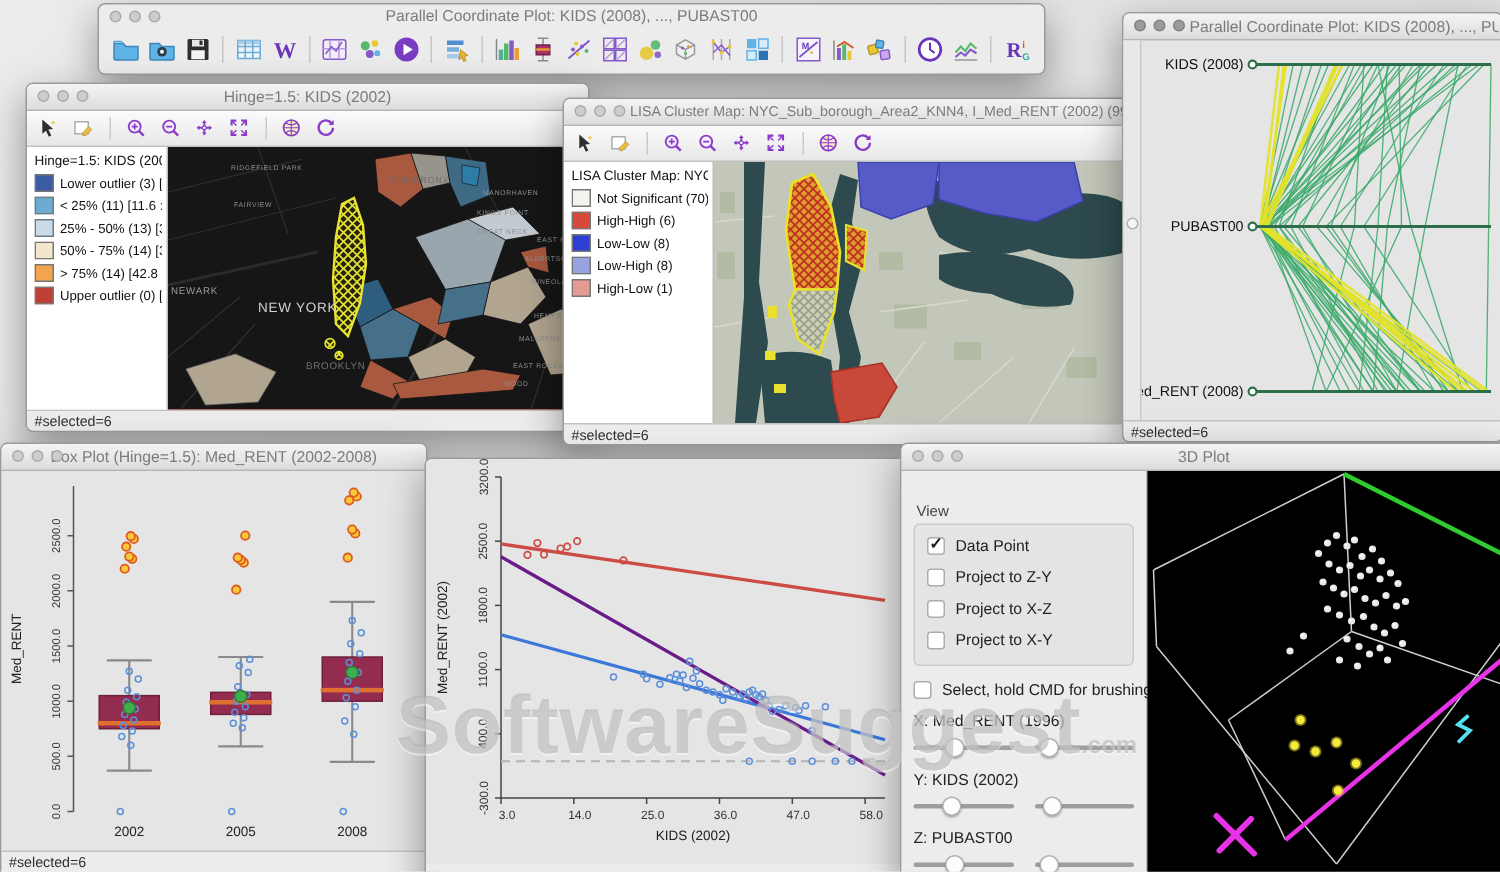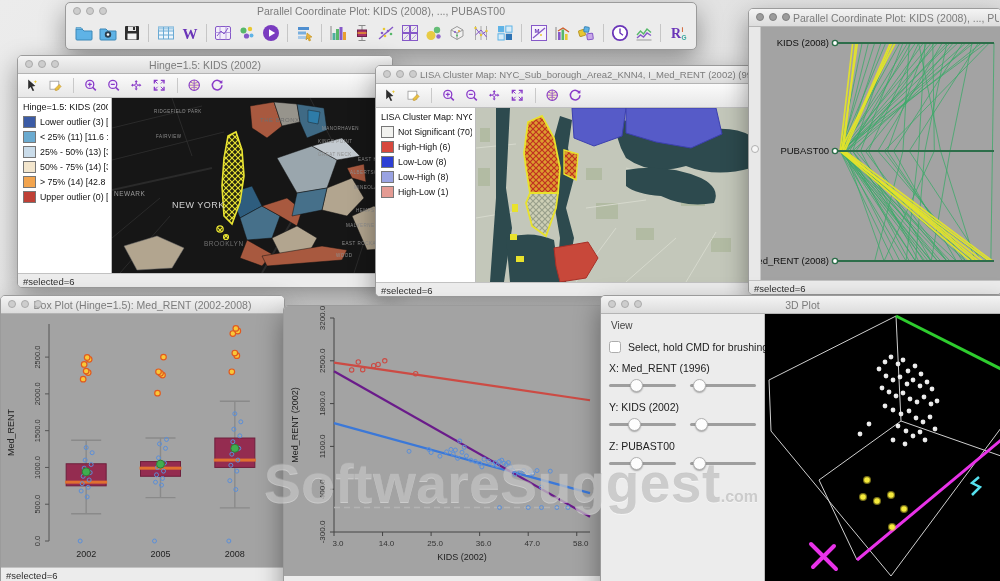--- a/index.html
+++ b/index.html
@@ -40,27 +40,27 @@
   
   #pcp-window{left:748px;top:8px;width:252px;height:285px;z-index:5;}
   .pcpbody{display:flex;height:253px;background:#fff;}
   .pcpstrip{width:11px;background:#e8e8e8;border-right:1px solid #c6c6c6;position:relative;flex:none;}
   .pcpstrip .handle{position:absolute;left:2px;top:118px;width:6px;height:6px;border-radius:50%;
                     background:#f6f6f6;border:1px solid #b0b0b0;}
   
   #box-window{left:0px;top:295px;width:283px;height:300px;z-index:3;}
   #scatter-window{left:283px;top:305px;width:320px;height:292px;z-index:4;}
   #threed-window{left:600px;top:295px;width:403px;height:300px;z-index:5;}
-  .plotarea{background:#a3a3a3;}
+  .plotarea{background:#e5e5e5;}
   
   .threedbody{display:flex;height:269px;}
   .ctrlpanel{width:164px;flex:none;background:#ececec;border-right:1px solid #bdbdbd;
              padding:6px 8px 0 8px;box-sizing:border-box;font-size:10.5px;color:#222;}
   .groupwrap{margin-bottom:10px;}
-  .grouplabel{font-size:10px;color:#444;margin:0 0 2px 2px;}
+  .grouplabel{font-size:10px;color:#444;margin:16px 0 2px 2px;}
   .groupbox{background:#e4e4e4;border:1px solid #cbcbcb;border-radius:4px;padding:8px 8px 10px 8px;}
   .cbrow{display:flex;align-items:center;margin-bottom:9px;}
   .cbrow:last-child{margin-bottom:0;}
   .cb{width:12px;height:12px;background:#fff;border:1px solid #adadad;border-radius:2.5px;flex:none;
       margin-right:7px;position:relative;box-sizing:border-box;}
   .cb.checked::after{content:"\2713";position:absolute;left:0.5px;top:-3px;font-size:11px;color:#222;font-weight:bold;}
   .cblabel{white-space:nowrap;}
   .sliderlabel{margin:9px 0 4px 0;white-space:nowrap;}
   .sliderrow{display:flex;gap:14px;align-items:center;}
   .slider{position:relative;height:14px;flex:1;}
@@ -822,20 +822,38 @@
       <span class="dot"></span>
       <span class="dot"></span>
       <span class="dot"></span>
     </div>
     <div class="title">3D Plot</div>
   </div>
   <div class="threedbody">
     <div class="ctrlpanel">
       <div class="groupwrap">
         <div class="grouplabel">View</div>
+        <div class="groupbox" id="view-options">
+            <div class="cbrow">
+              <span class="cb checked"></span>
+              <span class="cblabel">Data Point</span>
+            </div>
+            <div class="cbrow">
+              <span class="cb"></span>
+              <span class="cblabel">Project to Z-Y</span>
+            </div>
+            <div class="cbrow">
+              <span class="cb"></span>
+              <span class="cblabel">Project to X-Z</span>
+            </div>
+            <div class="cbrow">
+              <span class="cb"></span>
+              <span class="cblabel">Project to X-Y</span>
+            </div>
+          </div>
       </div>
       <div class="cbrow" id="select-option-row">
           <span class="cb"></span>
           <span class="cblabel">Select, hold CMD for brushing</span>
         </div>
       <div id="axis-sliders">
           <div class="sliderlabel">X: Med_RENT (1996)</div>
           <div class="sliderrow">
             <div class="slider">
               <div class="track"></div>

